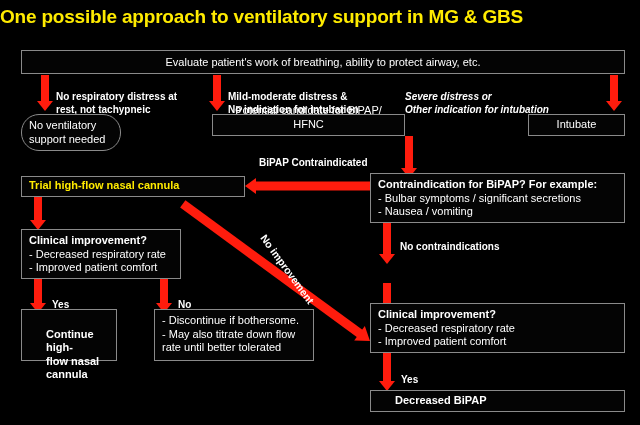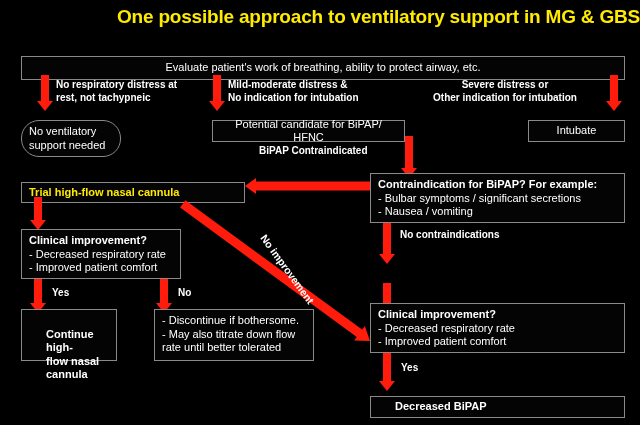--- a/index.html
+++ b/index.html
@@ -14,21 +14,21 @@
     background: #000000;
     overflow: hidden;
     font-family: "Liberation Sans", sans-serif;
     -webkit-font-smoothing: antialiased;
   }
   .title {
     position: absolute;
     left: 0;
     top: 6px;
     width: 640px;
-    text-align: right;
+    text-align: left;
     color: #FFEB00;
     font-size: 19px;
     font-weight: bold;
     letter-spacing: -0.2px;
   }
   .box {
     position: absolute;
     box-sizing: border-box;
     border: 1px solid #8a8a8a;
     background: #040404;
@@ -53,33 +53,34 @@
     display: block;
   }
   .box .li {
     display: block;
     padding-left: 5px;
     text-indent: -5px;
   }
   .box.vcenter {
     display: flex;
     flex-direction: column;
-    justify-content: center;
-    margin-top: 6px;
+    justify-content: flex-end;
   }
   .edge-label {
     position: absolute;
     color: #ffffff;
     font-size: 10px;
     font-weight: bold;
     line-height: 12.5px;
     white-space: pre-line;
+    margin-top: 12px;
   }
   .edge-label.right {
-    text-align: center;
+    text-align: left;
+    font-style: italic;
   }
   
   .arrow-v {
     position: absolute;
   }
   .arrow-v .shaft {
     position: absolute;
     left: 50%;
     top: 0;
     transform: translateX(-50%);

